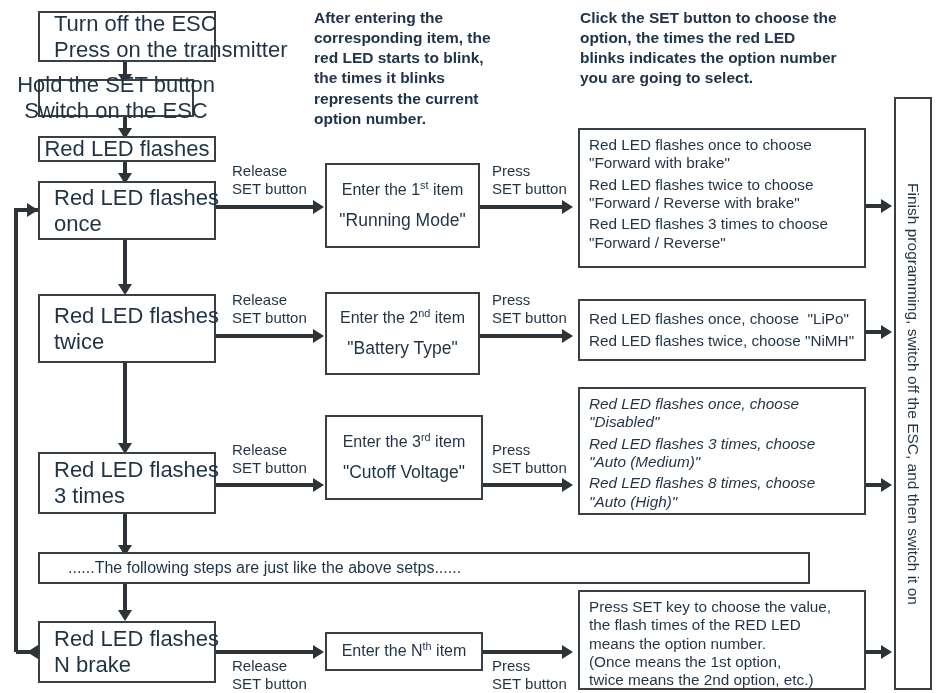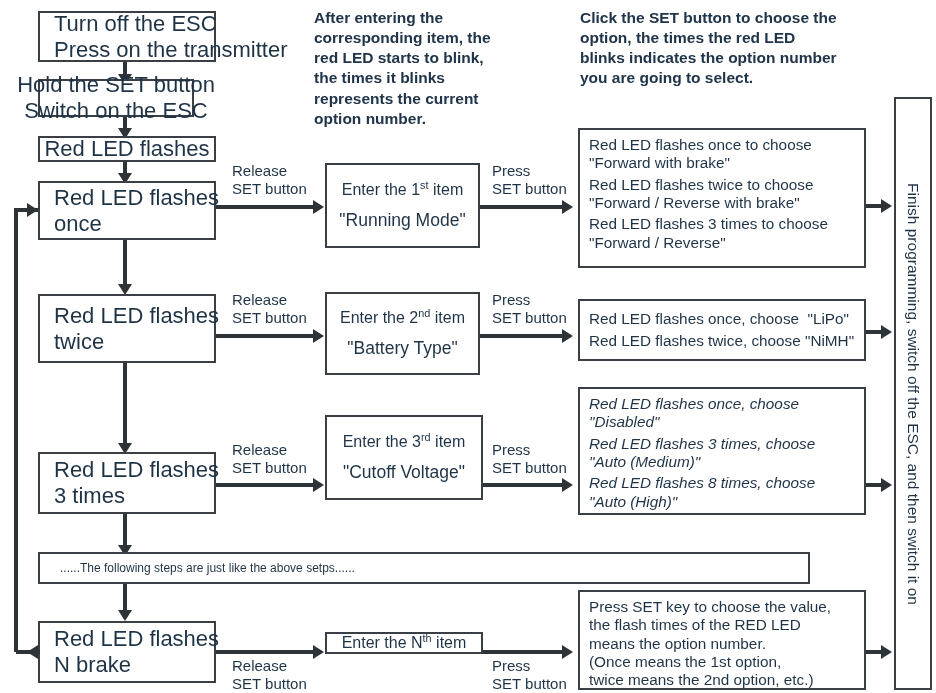--- a/index.html
+++ b/index.html
@@ -102,22 +102,22 @@
     font-size: 15.3px;
     padding: 6px 9px;
     justify-content: flex-start;
     line-height: 1.20;
   }
   .opt .grp { margin-bottom: 3px; }
   .opt .grp:last-child { margin-bottom: 0; }
 
   
   .ellipsis-bar {
-    font-size: 12px;
-    padding-left: 20px;
+    font-size: 16px;
+    padding-left: 28px;
     align-items: flex-start;
     justify-content: center;
   }
 
   
   #finish-bar {
     position: absolute;
     left: 894px;
     top: 97px;
     width: 38px;
@@ -294,21 +294,21 @@
   </div>
 
   <div class="hline" style="left:866px; top:483px; width:18px;"></div>
   <div class="arrow-right" style="left:881px; top:478px;"></div>
 
   <div class="hline" style="left:216px; top:650px; width:100px;"></div>
   <div class="arrow-right" style="left:313px; top:645px;"></div>
   <div class="flabel" style="left:232px; top:657px;">Release
 SET button</div>
 
-  <div class="box item" style="left:325px; top:632px; width:158px; height:22px; justify-content:center;">
+  <div class="box item" style="left:325px; top:632px; width:158px; height:39px; justify-content:center;">
     <span class="ln"><span>Enter the N</span><sup>th</sup><span> item</span></span>
   </div>
 
   <div class="hline" style="left:483px; top:650px; width:85px;"></div>
   <div class="arrow-right" style="left:562px; top:645px;"></div>
   <div class="flabel" style="left:492px; top:657px;">Press
 SET button</div>
 
   <div class="box opt" style="left:578px; top:590px; width:288px; height:100px;">
     <span class="grp ln">Press SET key to choose the value,

